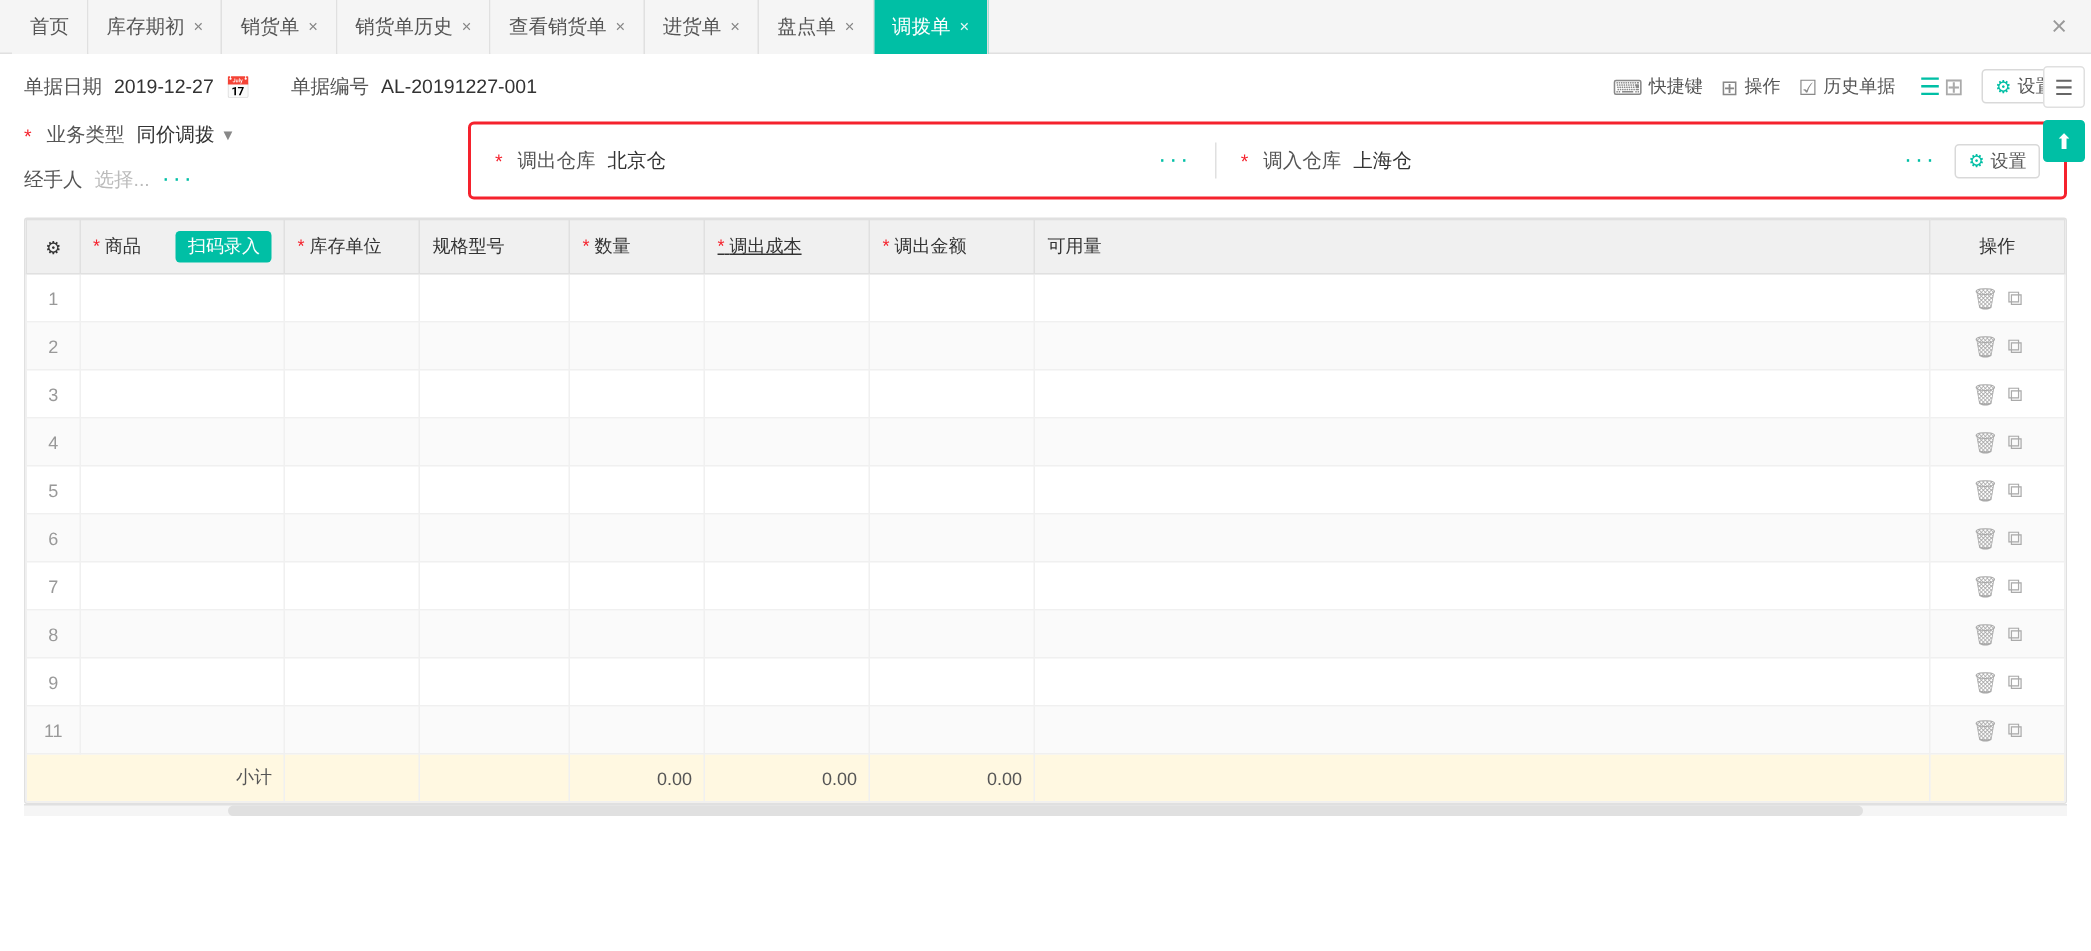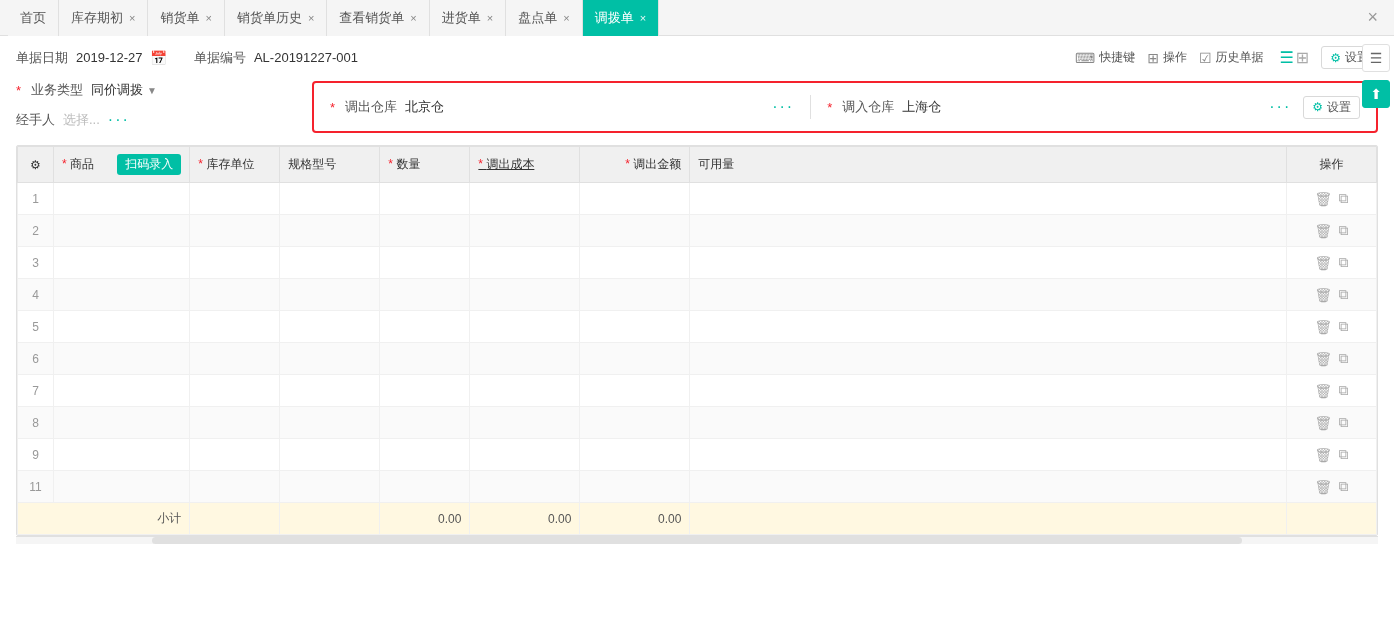--- a/index.html
+++ b/index.html
@@ -381,21 +381,21 @@
             <span>规格型号</span>
           </th>
           <th style="width:90px;">
             <span style="color:#f5222d;">*</span>
             <span>数量</span>
           </th>
           <th style="width:110px;text-decoration:underline;">
             <span style="color:#f5222d;">*</span>
             <span>调出成本</span>
           </th>
-          <th style="width:110px;text-align:right;">
+          <th style="width:110px;">
             <span style="color:#f5222d;">*</span>
             <span>调出金额</span>
           </th>
           <th style="min-width:200px;">
             <span>可用量</span>
           </th>
           <th style="width:90px;text-align:center;">
             <span>操作</span>
           </th>
         </tr>

